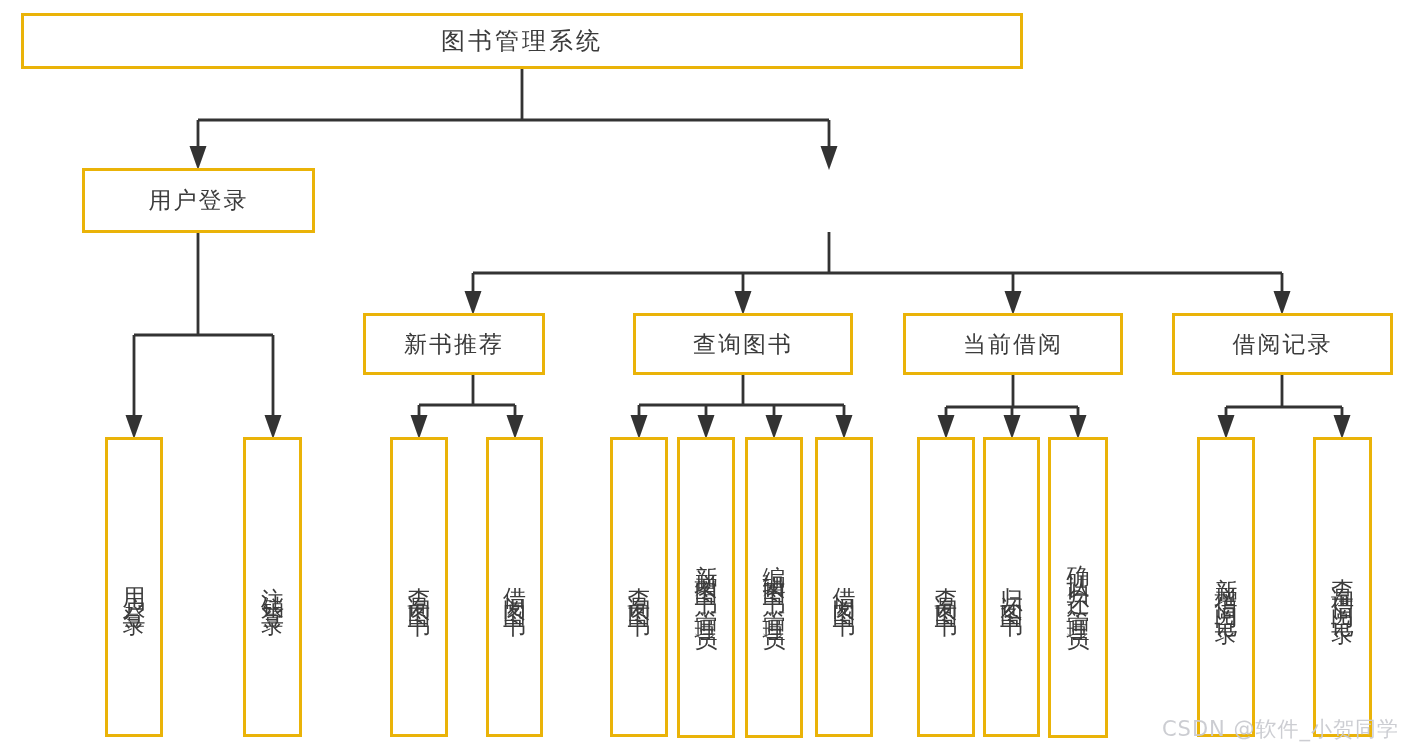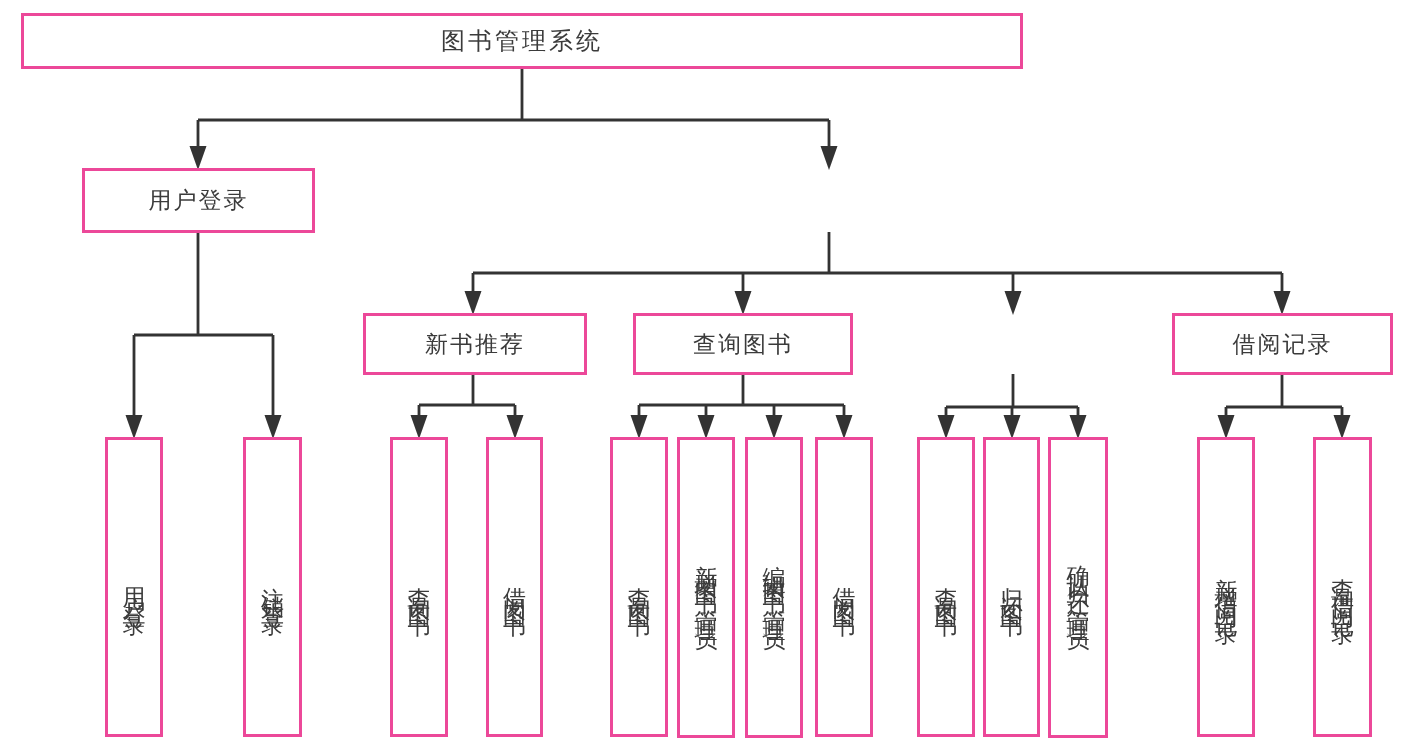--- a/index.html
+++ b/index.html
@@ -3,21 +3,21 @@
 <meta charset="utf-8">
 <style>
   html,body{margin:0;padding:0;background:#fff;}
   .stage{
     position:relative;width:1405px;height:747px;background:#ffffff;overflow:hidden;
     font-family:"DejaVu Sans","Liberation Sans",sans-serif;
   }
   .wires{position:absolute;left:0;top:0;width:1405px;height:747px;}
   .node{
     position:absolute;box-sizing:border-box;background:#ffffff;
-    border:3px solid #ec4899;color:#3b3b3b;
+    border:3px solid #eab308;color:#3b3b3b;
     display:flex;align-items:center;justify-content:center;
   }
   .node.h{font-size:23px;letter-spacing:2px;}
   .node.root{font-size:24px;letter-spacing:3px;}
   .node.v{
     writing-mode:vertical-rl;text-orientation:mixed;
     font-size:23px;letter-spacing:9px;line-height:1;
   }
   .watermark{
     position:absolute;right:6px;bottom:4px;z-index:5;
@@ -66,35 +66,37 @@
       <polygon points="1069.5,415 1086.5,415 1078,439"></polygon>
       <polygon points="1217.5,415 1234.5,415 1226,439"></polygon>
       <polygon points="1333.5,415 1350.5,415 1342,439"></polygon>
     </g>
   </svg>
 
   <div class="node h root" style="left:21px;top:13px;width:1002px;height:56px">图书管理系统</div>
 
   <div class="node h" style="left:82px;top:168px;width:233px;height:65px">用户登录</div>
 
-  <div class="node h" style="left:363px;top:313px;width:224px;height:62px">新书推荐</div>
+  <div class="node h" style="left:363px;top:313px;width:182px;height:62px">新书推荐</div>
   <div class="node h" style="left:633px;top:313px;width:220px;height:62px">查询图书</div>
+  <div class="node h" style="left:903px;top:313px;width:220px;height:62px">当前借阅</div>
   <div class="node h" style="left:1172px;top:313px;width:221px;height:62px">借阅记录</div>
 
   <div class="node v" style="left:105px;top:437px;width:58px;height:300px">用户登录</div>
   <div class="node v" style="left:243px;top:437px;width:59px;height:300px">注销登录</div>
 
   <div class="node v" style="left:390px;top:437px;width:58px;height:300px">查询图书</div>
   <div class="node v" style="left:486px;top:437px;width:57px;height:300px">借阅图书</div>
 
   <div class="node v" style="left:610px;top:437px;width:58px;height:300px">查询图书</div>
   <div class="node v" style="left:677px;top:437px;width:58px;height:301px">新增图书（管理员）</div>
   <div class="node v" style="left:745px;top:437px;width:58px;height:301px">编辑图书（管理员）</div>
   <div class="node v" style="left:815px;top:437px;width:58px;height:300px">借阅图书</div>
 
   <div class="node v" style="left:917px;top:437px;width:58px;height:300px">查询图书</div>
   <div class="node v" style="left:983px;top:437px;width:57px;height:300px">归还图书</div>
   <div class="node v" style="left:1048px;top:437px;width:60px;height:301px">确认归还（管理员）</div>
 
   <div class="node v" style="left:1197px;top:437px;width:58px;height:300px">新增借阅记录</div>
   <div class="node v" style="left:1313px;top:437px;width:59px;height:300px">查询借阅记录</div>
 
+  <div class="watermark">CSDN @软件_小贺同学</div>
 </div>
 
 </body></html>

